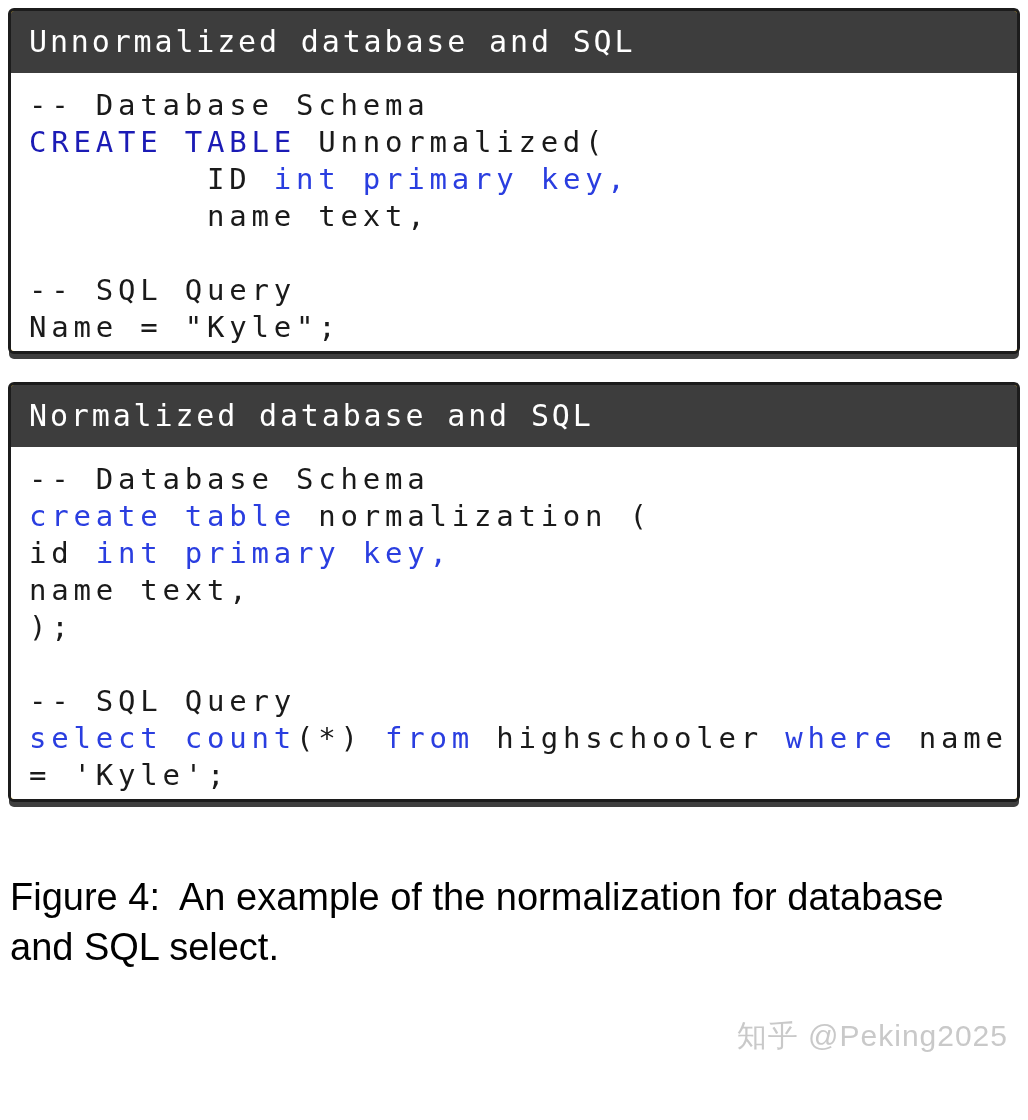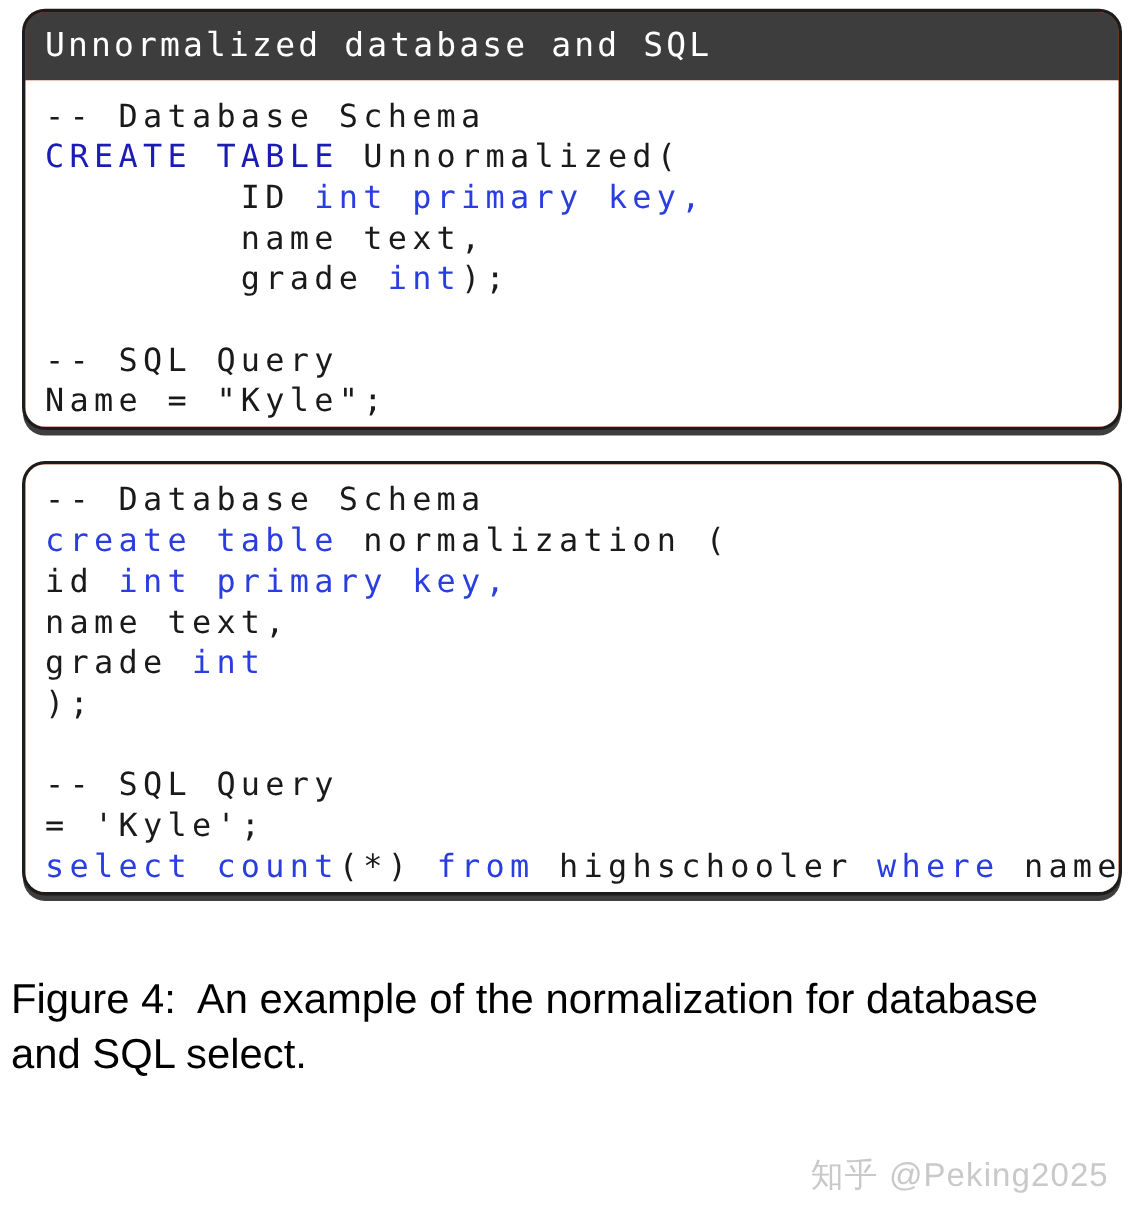--- a/index.html
+++ b/index.html
@@ -6,26 +6,25 @@
   html, body { background: #ffffff; }
   body {
     width: 1028px; height: 1120px;
     font-family: "DejaVu Sans Mono", monospace;
     overflow: hidden; position: relative;
   }
   .page { padding: 8px 8px 0 8px; }
 
   .panel {
     border: 3px solid var(--border, #1c1c1c);
-    border-radius: 21px;
+    border-radius: 6px;
     overflow: hidden;
-    background: #c2410c;
+    background: #eab308;
     box-shadow: 0 6px 0 -1px var(--shadow, #3e3e3e);
     margin-bottom: 28px;
-    margin-left: 12px;
   }
   .panel-header {
     background: var(--header-bg, #3d3d3d);
     color: var(--header-text, #ffffff);
     font-size: 30px;
     line-height: 36px;
     letter-spacing: 0.095em;
     padding: 13px 18px;
     white-space: pre;
   }
@@ -51,60 +50,59 @@
     font-family: Liberation Sans, sans-serif;
     font-size: 38px;
     line-height: 50px;
     color: var(--caption-text, #000000);
   }
   .caption-line { white-space: pre; }
 
   .watermark {
     position: absolute;
     right: 20px;
-    top: 1048px;
+    top: 1016px;
     font-family: "Liberation Sans", sans-serif;
     font-size: 30px;
     letter-spacing: 1px;
     color: var(--watermark-text, #c9c9c9);
     text-shadow: 1px 1px 0 rgba(255,255,255,0.9);
     pointer-events: none;
   }
 </style>
 </head>
 <body style="--header-bg: #3d3d3d; --header-text: #ffffff; --border: #1c1c1c; --shadow: #3e3e3e; --code-text: #1a1a1a; --keyword-upper: #1b1bb5; --keyword-lower: #2a3ee0; --caption-text: #000000; --watermark-text: #c9c9c9;">
 
 <div class="page">
 
   <div class="panel">
     <div class="panel-header">Unnormalized database and SQL</div>
     <div class="code-area">
         <div class="code-line"><span class="s-p">-- Database Schema</span></div>
         <div class="code-line"><span class="s-k">CREATE TABLE</span><span class="s-p"> Unnormalized(</span></div>
         <div class="code-line"><span class="s-p">        ID </span><span class="s-t">int primary key,</span></div>
         <div class="code-line"><span class="s-p">        name text,</span></div>
-        <div class="code-line"><span class="s-p">        grade </span><span class="s-t">int</span><span class="s-p">);</span></div>
         <div class="code-line"></div>
         <div class="code-line"><span class="s-p">-- SQL Query</span></div>
         <div class="code-line"><span class="s-p">Name = "Kyle";</span></div>
       </div>
   </div>
 
   <div class="panel">
+    <div class="panel-header">Normalized database and SQL</div>
     <div class="code-area">
         <div class="code-line"><span class="s-p">-- Database Schema</span></div>
         <div class="code-line"><span class="s-t">create table</span><span class="s-p"> normalization (</span></div>
         <div class="code-line"><span class="s-p">id </span><span class="s-t">int primary key,</span></div>
         <div class="code-line"><span class="s-p">name text,</span></div>
-        <div class="code-line"><span class="s-p">grade </span><span class="s-t">int</span></div>
         <div class="code-line"><span class="s-p">);</span></div>
         <div class="code-line"></div>
         <div class="code-line"><span class="s-p">-- SQL Query</span></div>
+        <div class="code-line"><span class="s-t">select</span><span class="s-p"> </span><span class="s-t">count</span><span class="s-p">(*) </span><span class="s-t">from</span><span class="s-p"> highschooler </span><span class="s-t">where</span><span class="s-p"> name</span></div>
         <div class="code-line"><span class="s-p">= 'Kyle';</span></div>
-        <div class="code-line"><span class="s-t">select</span><span class="s-p"> </span><span class="s-t">count</span><span class="s-p">(*) </span><span class="s-t">from</span><span class="s-p"> highschooler </span><span class="s-t">where</span><span class="s-p"> name</span></div>
       </div>
   </div>
 
   <div class="caption">
     <div class="caption-line">Figure 4:  An example of the normalization for database</div>
     <div class="caption-line">and SQL select.</div>
   </div>
 
 </div>
 

